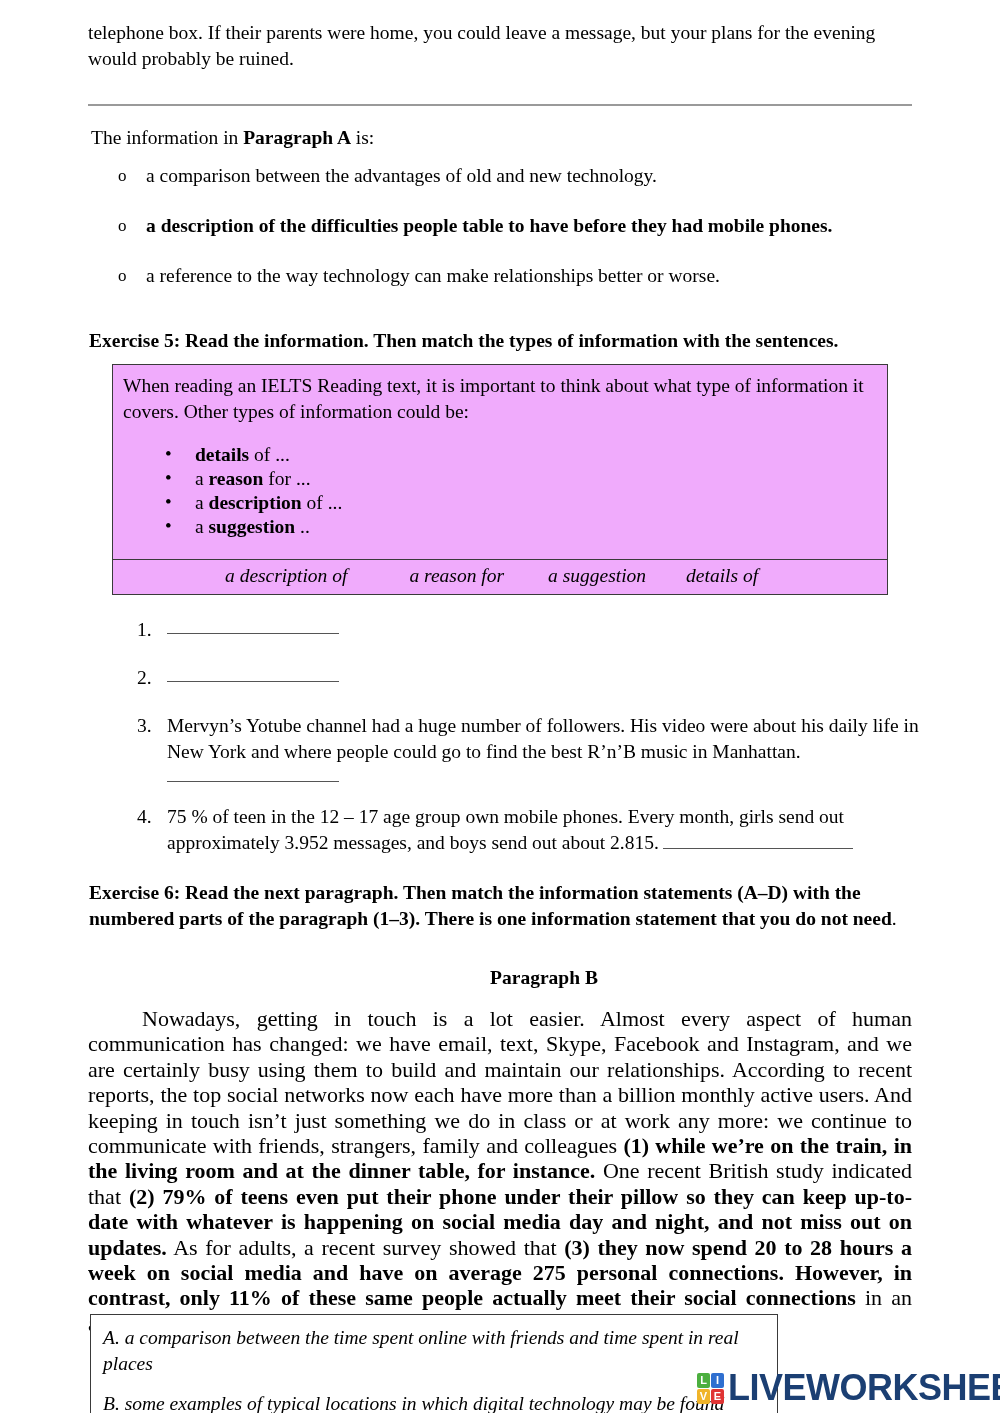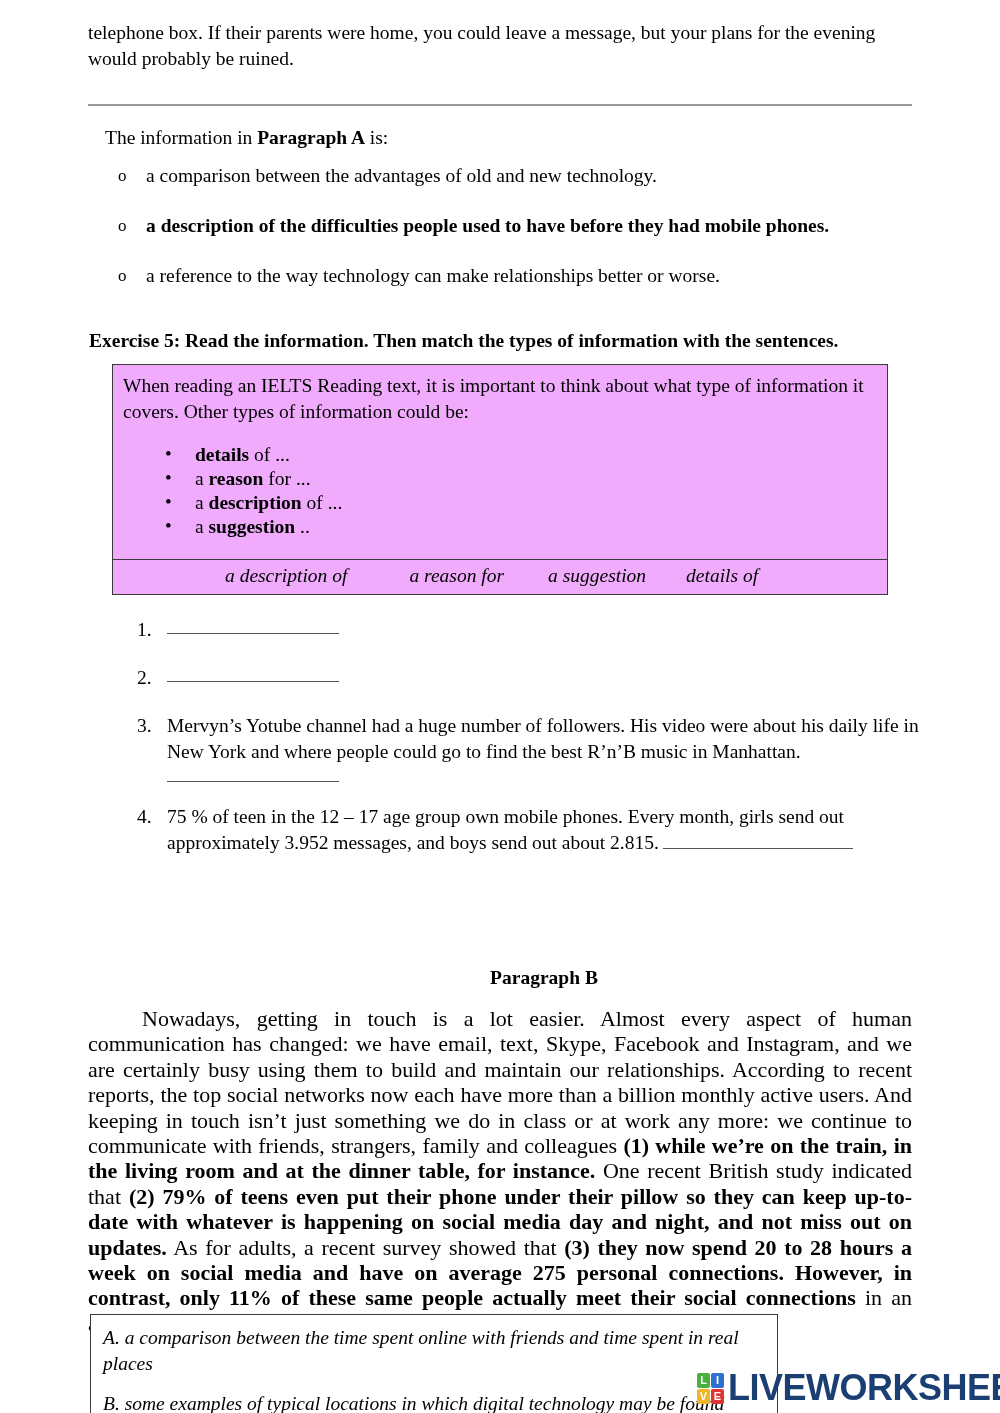--- a/index.html
+++ b/index.html
@@ -37,21 +37,21 @@
     position: absolute;
     left: 88px;
     top: 104px;
     width: 824px;
     height: 2px;
     background: #9a9a9a;
   }
 
   .lead-line {
     position: absolute;
-    left: 105px;
+    left: 91px;
     top: 125px;
     font-size: 19.5px;
     line-height: 26px;
   }
 
   
   .opt-list {
     position: absolute;
     left: 118px;
     top: 163px;
@@ -254,21 +254,21 @@
     <span>The information in </span><b>Paragraph A</b><span> is:</span>
   </div>
 
   <div class="opt-list">
     <div class="opt-row">
       <span class="opt-bullet">o</span>
       <span class="opt-text">a comparison between the advantages of old and new technology.</span>
     </div>
     <div class="opt-row">
       <span class="opt-bullet">o</span>
-      <span class="opt-text bold">a description of the difficulties people used to have before they had mobile phones.</span>
+      <span class="opt-text bold">a description of the difficulties people table to have before they had mobile phones.</span>
     </div>
     <div class="opt-row">
       <span class="opt-bullet">o</span>
       <span class="opt-text">a reference to the way technology can make relationships better or worse.</span>
     </div>
   </div>
 
   <div class="ex-heading" id="ex5-heading">Exercise 5: Read the information. Then match the types of information with the sentences.</div>
 
   <div class="info-wrap">
@@ -310,20 +310,23 @@
       </span>
     </div>
     <div class="q-row">
       <span class="q-num">4.</span>
       <span class="q-body">
         <span>75 % of teen in the 12 – 17 age group own mobile phones. Every month, girls send out approximately 3.952 messages, and boys send out about 2.815.</span><span class="blank-inline"></span>
       </span>
     </div>
   </div>
 
+  <div class="ex-heading" id="ex6-heading">
+    <span>Exercise 6: Read the next paragraph. Then match the information statements (A–D) with the numbered parts of the paragraph (1–3). There is one information statement that you do not need</span><span style="font-weight:normal">.</span>
+  </div>
 
   <div class="para-title">Paragraph B</div>
 
   <div class="para-b">
     <span>Nowadays, getting in touch is a lot easier. Almost every aspect of human communication has changed: we have email, text, Skype, Facebook and Instagram, and we are certainly busy using them to build and maintain our relationships. According to recent reports, the top social networks now each have more than a billion monthly active users. And keeping in touch isn’t just something we do in class or at work any more: we continue to communicate with friends, strangers, family and colleagues </span><b>(1) while we’re on the train, in the living room and at the dinner table, for instance.</b><span> One recent British study indicated that </span><b>(2) 79% of teens even put their phone under their pillow so they can keep up-to-date with whatever is happening on social media day and night, and not miss out on updates.</b><span> As for adults, a recent survey showed that </span><b>(3) they now spend 20 to 28 hours a week on social media and have on average 275 personal connections. However, in contrast, only 11% of these same people actually meet their social connections</b><span> in an actual physical environment on a regular basis.</span>
   </div>
 
   <div class="stmt-box">
     <div class="stmt-row">A. a comparison between the time spent online with friends and time spent in real places</div>
     <div class="stmt-row">B. some examples of typical locations in which digital technology may be found</div>

